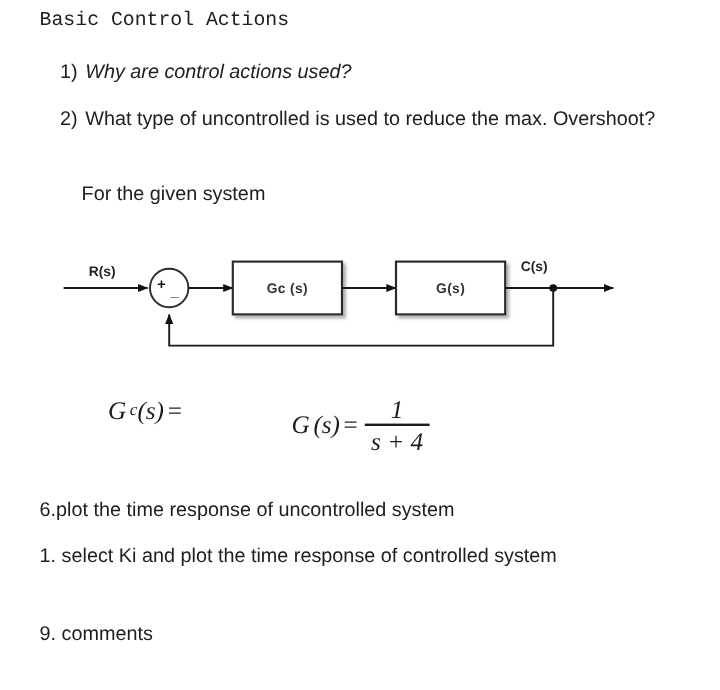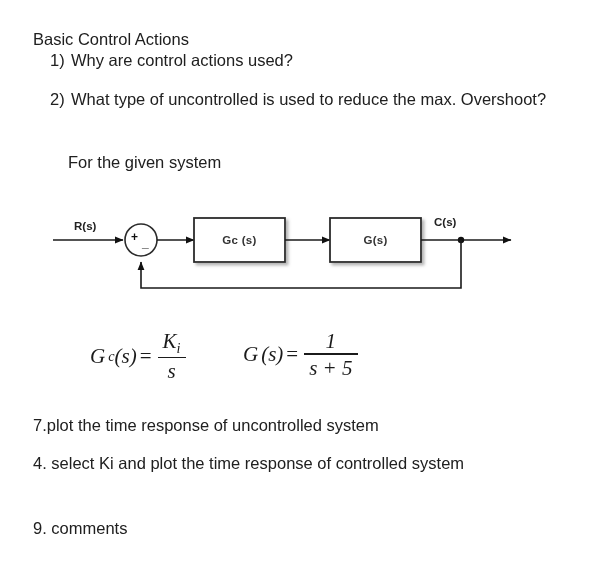--- a/index.html
+++ b/index.html
@@ -18,23 +18,23 @@
 
   
   .txt {
     position: absolute;
     font-size: 16.5px;
     line-height: 23px;
     color: #202020;
     white-space: pre;
   }
 
-  #title        { left: 33px;  top: 28px; }
+  #title        { left: 33px;  top: 5px; font-family: Liberation Mono, monospace; }
   #q1-num       { left: 50px;  top: 49px; }
-  #q1-text      { left: 71px;  top: 49px; }
+  #q1-text      { left: 71px;  top: 49px; font-style: italic; }
   #q2-num       { left: 50px;  top: 88px; }
   #q2-text      { left: 71px;  top: 88px; width: 500px; white-space: normal; }
   #given        { left: 68px;  top: 151px; }
 
   #item3        { left: 33px;  top: 414px; }
   #item4        { left: 33px;  top: 452px; width: 520px; white-space: normal; }
   #item5        { left: 33px;  top: 517px; }
 
   
   #diagram {
@@ -171,35 +171,30 @@
   </svg>
 </div>
 
 <div id="equations">
 
   <div class="eq" id="eq-left">
     <span class="eq-lhs">G</span>
       <span class="sub">c</span>
       <span>(s)</span>
     <span class="eq-eq">=</span>
-    <span class="frac">
-      <span class="num"><span>K</span><span class="sub">i</span></span>
-      <span class="bar"></span>
-      <span class="den">s</span>
-    </span>
   </div>
 
   <div class="eq" id="eq-right">
     <span class="eq-lhs">G</span>
       <span>(s)</span>
     <span class="eq-eq">=</span>
     <span class="frac">
       <span class="num">1</span>
       <span class="bar"></span>
-      <span class="den">s + 5</span>
+      <span class="den">s + 4</span>
     </span>
   </div>
 
 </div>
 
-<div class="txt" id="item3">7.plot the time response of uncontrolled system</div>
-<div class="txt" id="item4">4.  select Ki and plot the time response of controlled system</div>
+<div class="txt" id="item3">6.plot the time response of uncontrolled system</div>
+<div class="txt" id="item4">1.  select Ki and plot the time response of controlled system</div>
 <div class="txt" id="item5">9. comments</div>
 
 </body></html>

